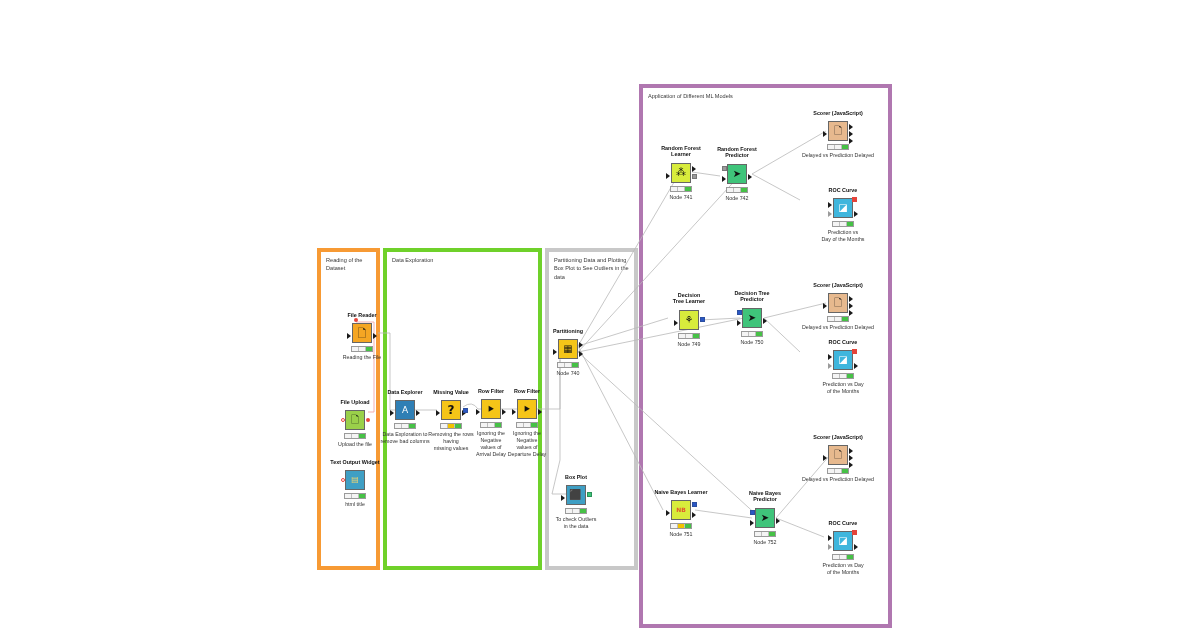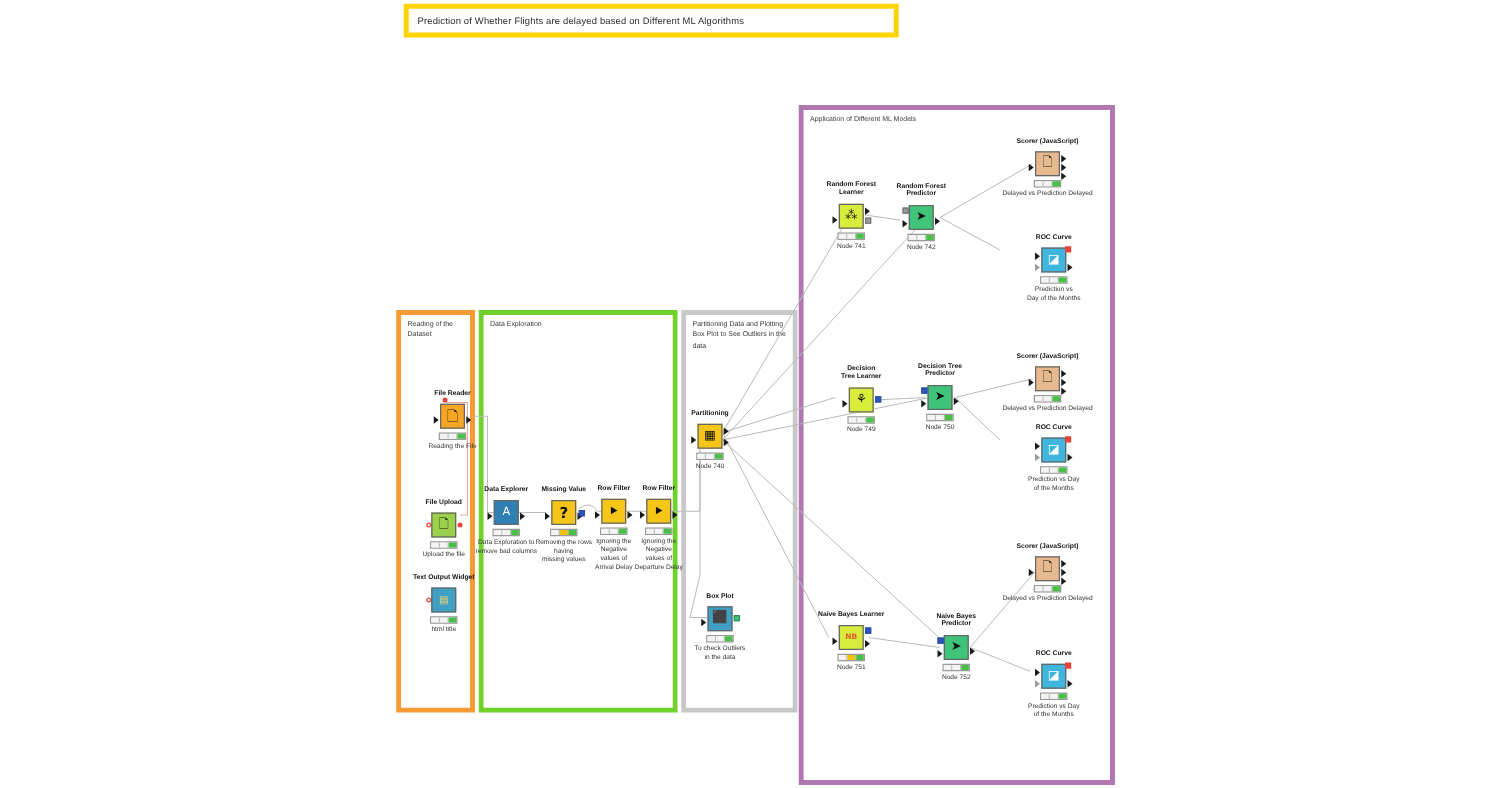--- a/index.html
+++ b/index.html
@@ -169,23 +169,20 @@
     border: 1px solid #e8453c;
     border-radius: 50%;
     background: #fff;
   }
 </style>
 </head>
 <body>
 
 <div id="canvas">
 
-  <div class="title-banner">
-    <div class="title-inner">Prediction of Whether Flights are delayed based on Different ML Algorithms</div>
-  </div>
 
   <div class="group grp-orange" style="left:317px; top:248px; width:63px; height:322px;">
     <div class="g-inner">
       <div class="g-label" style="left:5px; top:4px;">Reading of the
 Dataset</div>
     </div>
   </div>
 
   <div class="group grp-green" style="left:383px; top:248px; width:159px; height:322px;">
     <div class="g-inner">

